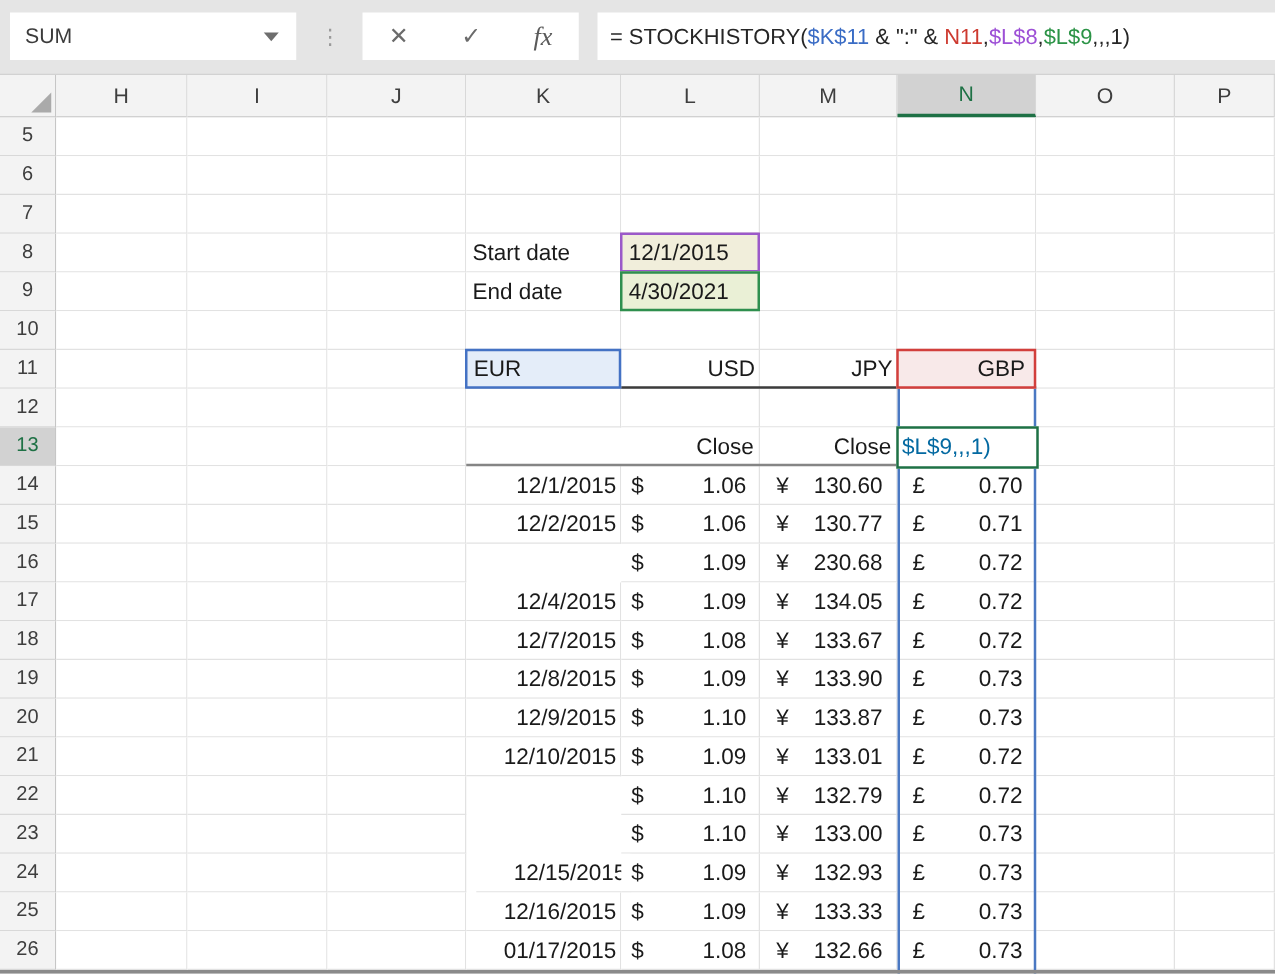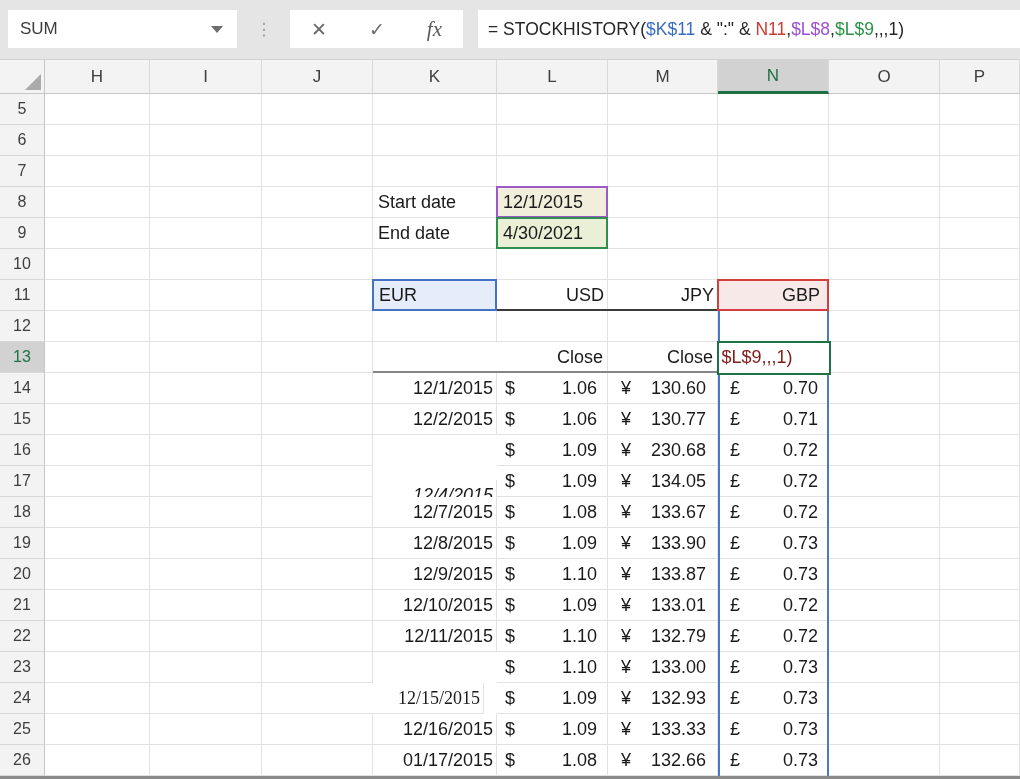--- a/index.html
+++ b/index.html
@@ -53,21 +53,21 @@
   .cell.acct { justify-content:space-between; padding:0 10px 0 8px; }
   .cell.acct.jpycell { padding-left:13px; padding-right:11px; }
   .cell.acct.gbpcell { padding-left:12px; padding-right:10px; }
 
   
   .uline { position:absolute; height:2px; z-index:2; }
   .spill-line { position:absolute; width:2px; z-index:3; }
   .refbox { position:absolute; z-index:4; display:flex; align-items:center;
             font-size:18px; color:#1a1a1a; white-space:nowrap; }
   .editbox { position:absolute; z-index:6; background:#ffffff; border:2.5px solid #1e7145;
-             display:flex; align-items:center; font-size:18px; color:#7f1d1d;
+             display:flex; align-items:center; font-size:18px; color:#0369a1;
              padding-left:3px; white-space:nowrap; }
   #bottom-edge { position:absolute; left:0; top:776px; width:1020px; height:3px;
              background:#8a8a8a; z-index:8; }
 </style>
 </head>
 <body>
 
 <div id="app">
 
   <div id="formula-bar">
@@ -248,21 +248,21 @@
       </div>
       <div class="cell acct gbpcell" style="left: 718px; top: 375px; width: 111px; height: 31px;">
         <span>£</span>
         <span>0.72</span>
       </div>
       <div class="cell" style="left: 829px; top: 375px; width: 111px; height: 31px;"></div>
       <div class="cell" style="left: 940px; top: 375px; width: 80px; height: 31px;"></div>
       <div class="cell" style="left: 45px; top: 406px; width: 105px; height: 31px;"></div>
       <div class="cell" style="left: 150px; top: 406px; width: 112px; height: 31px;"></div>
       <div class="cell" style="left: 262px; top: 406px; width: 111px; height: 31px;"></div>
-      <div class="cell ar" style="left: 373px; top: 420px; width: 124px; height: 31px; font-style: italic;">12/4/2015</div>
+      <div class="cell ar" style="left: 373px; top: 406px; width: 124px; height: 31px;">12/4/2015</div>
       <div class="cell acct" style="left: 497px; top: 406px; width: 111px; height: 31px;">
         <span>$</span>
         <span>1.09</span>
       </div>
       <div class="cell acct jpycell" style="left: 608px; top: 406px; width: 110px; height: 31px;">
         <span>¥</span>
         <span>134.05</span>
       </div>
       <div class="cell acct gbpcell" style="left: 718px; top: 406px; width: 111px; height: 31px;">
         <span>£</span>
@@ -338,21 +338,20 @@
       </div>
       <div class="cell acct gbpcell" style="left: 718px; top: 530px; width: 111px; height: 31px;">
         <span>£</span>
         <span>0.72</span>
       </div>
       <div class="cell" style="left: 829px; top: 530px; width: 111px; height: 31px;"></div>
       <div class="cell" style="left: 940px; top: 530px; width: 80px; height: 31px;"></div>
       <div class="cell" style="left: 45px; top: 561px; width: 105px; height: 31px;"></div>
       <div class="cell" style="left: 150px; top: 561px; width: 112px; height: 31px;"></div>
       <div class="cell" style="left: 262px; top: 561px; width: 111px; height: 31px;"></div>
-      <div class="cell ar" style="left: 373px; top: 561px; width: 124px; height: 31px;">12/11/2015</div>
       <div class="cell acct" style="left: 497px; top: 561px; width: 111px; height: 31px;">
         <span>$</span>
         <span>1.10</span>
       </div>
       <div class="cell acct jpycell" style="left: 608px; top: 561px; width: 110px; height: 31px;">
         <span>¥</span>
         <span>132.79</span>
       </div>
       <div class="cell acct gbpcell" style="left: 718px; top: 561px; width: 111px; height: 31px;">
         <span>£</span>
@@ -373,21 +372,21 @@
       </div>
       <div class="cell acct gbpcell" style="left: 718px; top: 592px; width: 111px; height: 31px;">
         <span>£</span>
         <span>0.73</span>
       </div>
       <div class="cell" style="left: 829px; top: 592px; width: 111px; height: 31px;"></div>
       <div class="cell" style="left: 940px; top: 592px; width: 80px; height: 31px;"></div>
       <div class="cell" style="left: 45px; top: 623px; width: 105px; height: 31px;"></div>
       <div class="cell" style="left: 150px; top: 623px; width: 112px; height: 31px;"></div>
       <div class="cell" style="left: 262px; top: 623px; width: 111px; height: 31px;"></div>
-      <div class="cell ar" style="left: 360px; top: 623px; width: 124px; height: 31px; font-family: Liberation Serif, serif;">12/15/2015</div>
+      <div class="cell ar" style="left: 381px; top: 623px; width: 124px; height: 31px;">12/15/2015</div>
       <div class="cell acct" style="left: 497px; top: 623px; width: 111px; height: 31px;">
         <span>$</span>
         <span>1.09</span>
       </div>
       <div class="cell acct jpycell" style="left: 608px; top: 623px; width: 110px; height: 31px;">
         <span>¥</span>
         <span>132.93</span>
       </div>
       <div class="cell acct gbpcell" style="left: 718px; top: 623px; width: 111px; height: 31px;">
         <span>£</span>

